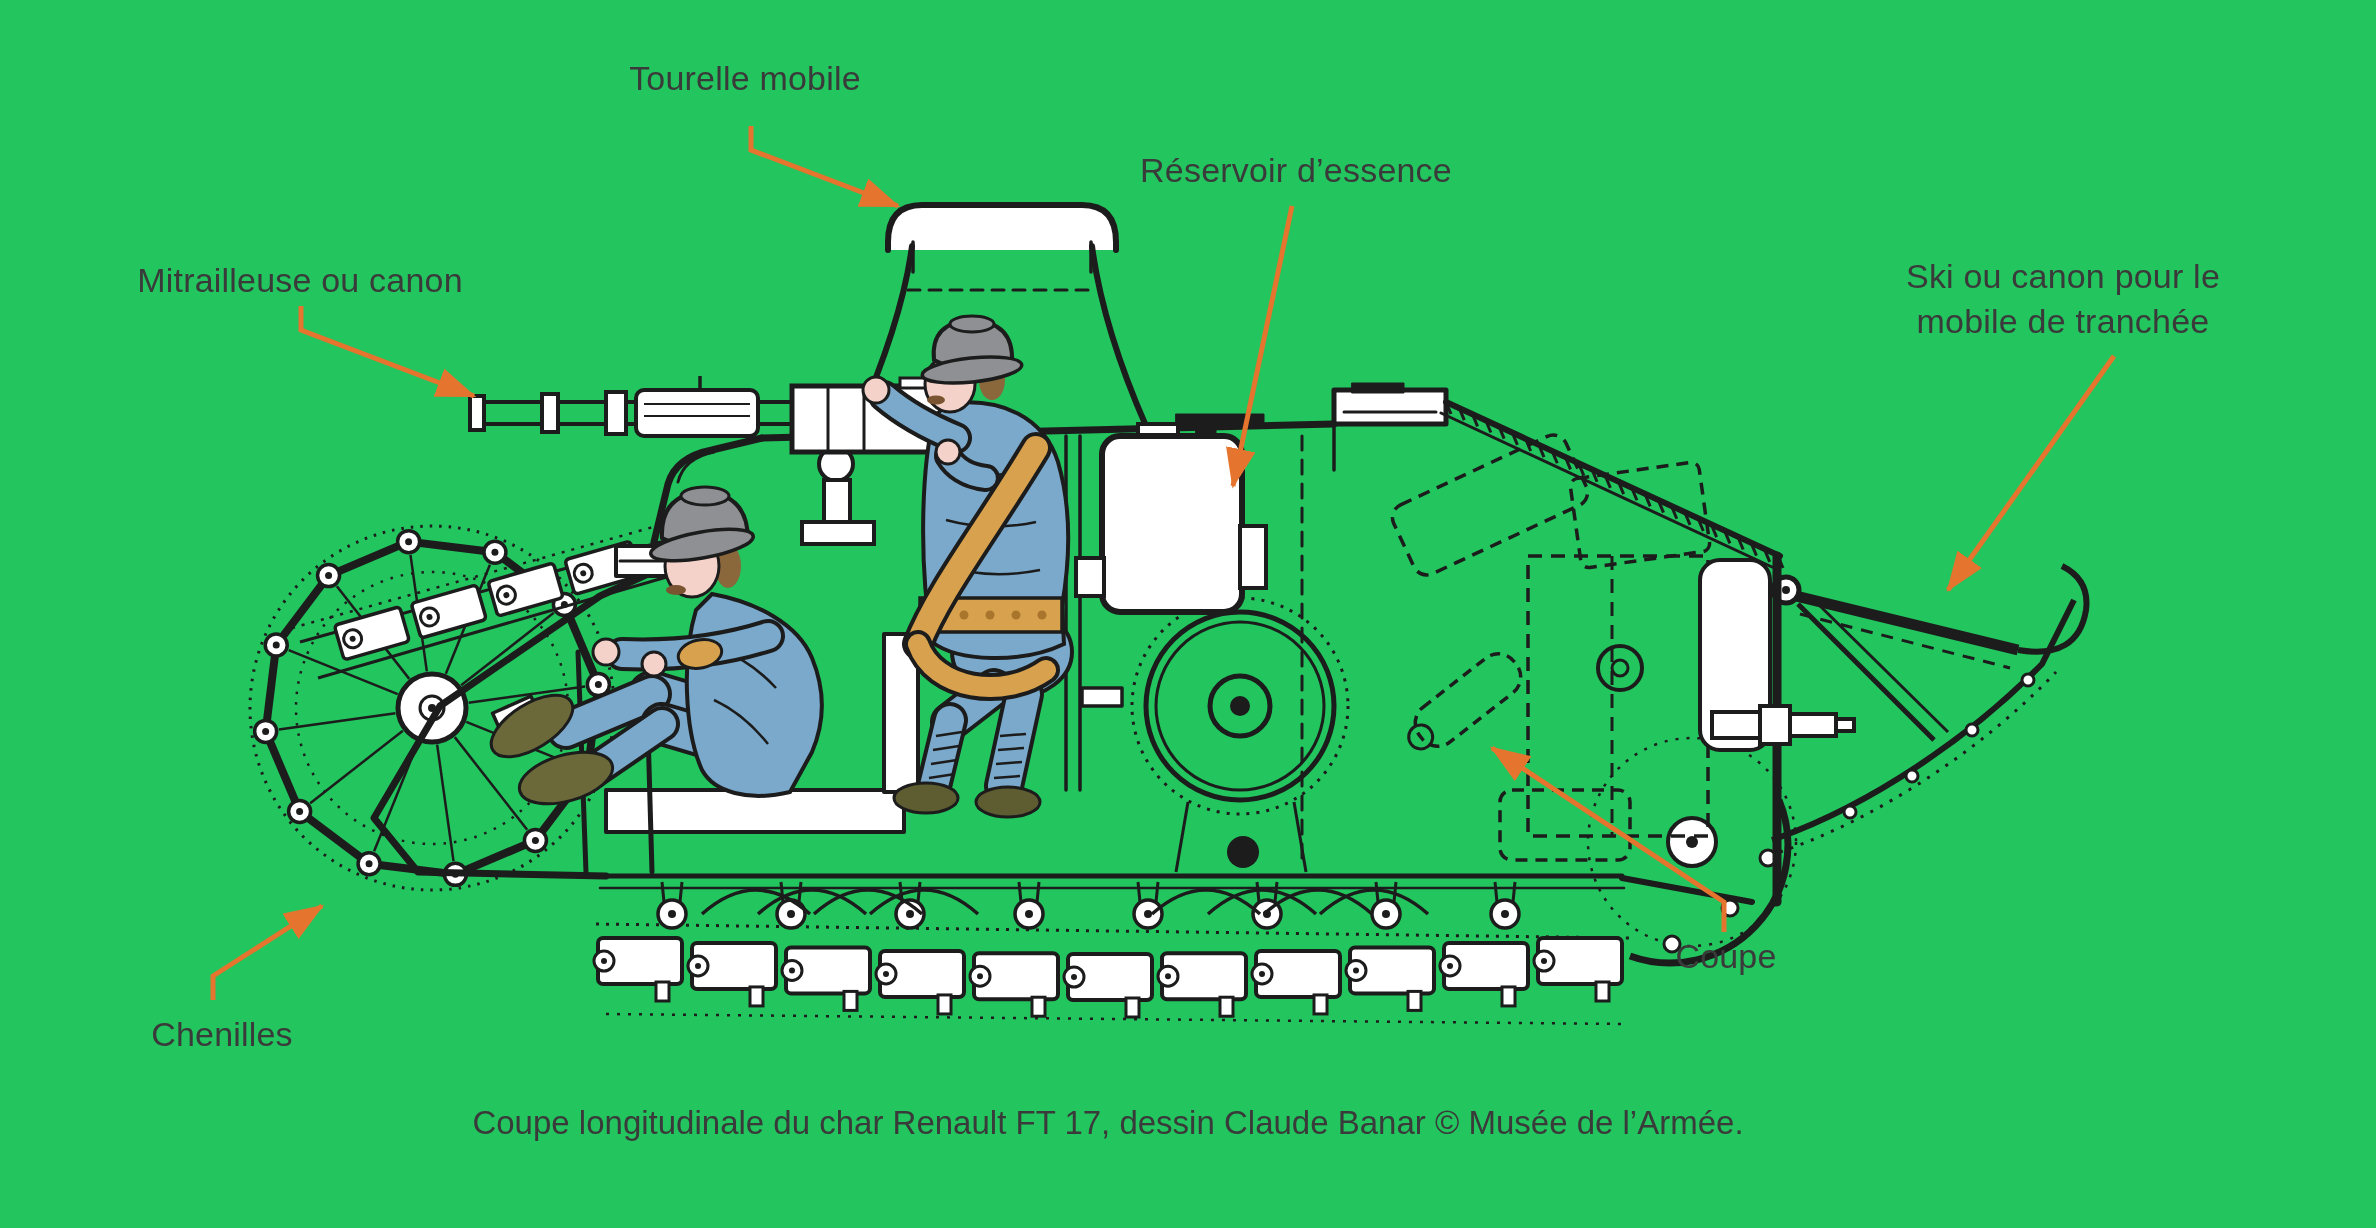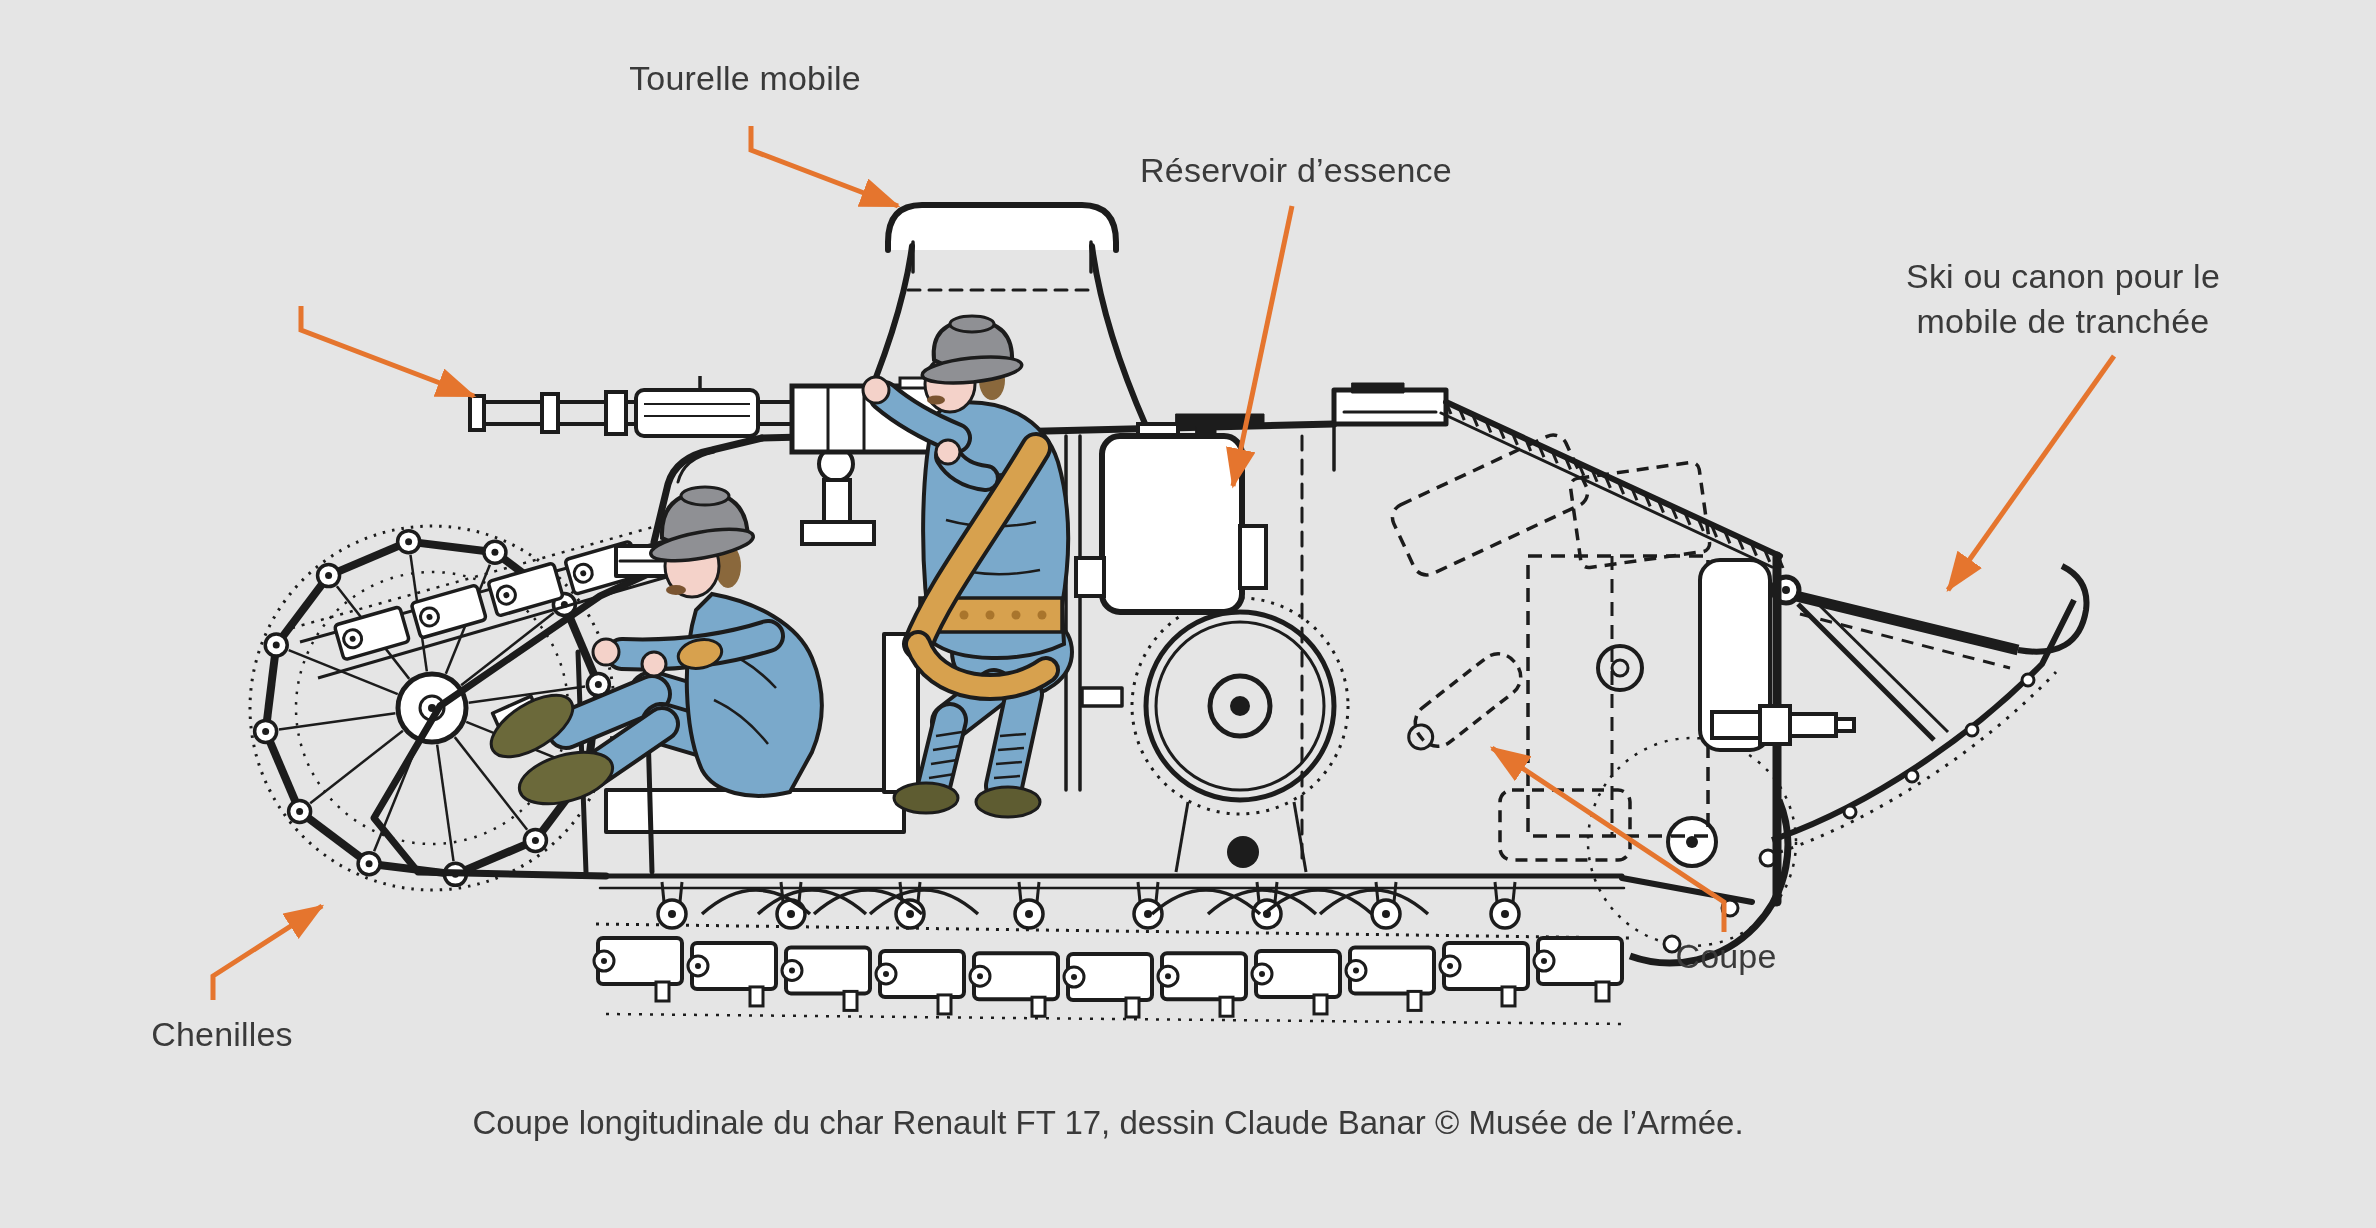--- a/index.html
+++ b/index.html
@@ -1,16 +1,16 @@
 <!DOCTYPE html>
 <html><head>
 <meta charset="utf-8">
 <style>
   html,body{margin:0;padding:0;background:#ffffff;}
-  .stage{position:relative;width:2376px;height:1228px;background:#e5e5e5;overflow:hidden;
+  .stage{position:relative;width:2376px;height:1228px;background:#22c55e;overflow:hidden;
          font-family:"Liberation Sans",sans-serif;}
   .stage svg{position:absolute;left:0;top:0;}
   .label{position:absolute;font:400 34px/1.33 "Liberation Sans",sans-serif;color:#3a3a3a;
          text-align:center;letter-spacing:0.2px;}
   .caption{position:absolute;font:400 33px/1.3 "Liberation Sans",sans-serif;color:#3a3a3a;
          text-align:center;}
 </style>
 </head>
 <body>
 
@@ -437,20 +437,21 @@
     <polyline points="751,126 751,150 898,206" marker-end="url(#ah)"></polyline>
     <polyline points="301,306 301,330 474,396" marker-end="url(#ah)"></polyline>
     <polyline points="1292,206 1233,486" marker-end="url(#ah)"></polyline>
     <polyline points="2114,356 1948,590" marker-end="url(#ah)"></polyline>
     <polyline points="1724,932 1724,902 1492,748" marker-end="url(#ah)"></polyline>
     <polyline points="213,1000 213,976 322,906" marker-end="url(#ah)"></polyline>
   </g>
 </svg>
 
 <div class="label" style="left:585px;top:56px;width:320px">Tourelle mobile</div>
+<div class="label" style="left:125px;top:258px;width:350px">Mitrailleuse ou canon</div>
 <div class="label" style="left:1131px;top:148px;width:330px">Réservoir d’essence</div>
 <div class="label" style="left:1888px;top:254px;width:350px">
   <span>Ski ou canon pour le</span><br>
   <span>mobile de tranchée</span>
 </div>
 <div class="label" style="left:1662px;top:934px;width:128px">Coupe</div>
 <div class="label" style="left:140px;top:1012px;width:164px">Chenilles</div>
 <div class="caption" style="left:428px;top:1102px;width:1360px">Coupe longitudinale du char Renault FT 17, dessin Claude Banar © Musée de l’Armée.</div>
 
 </div>

